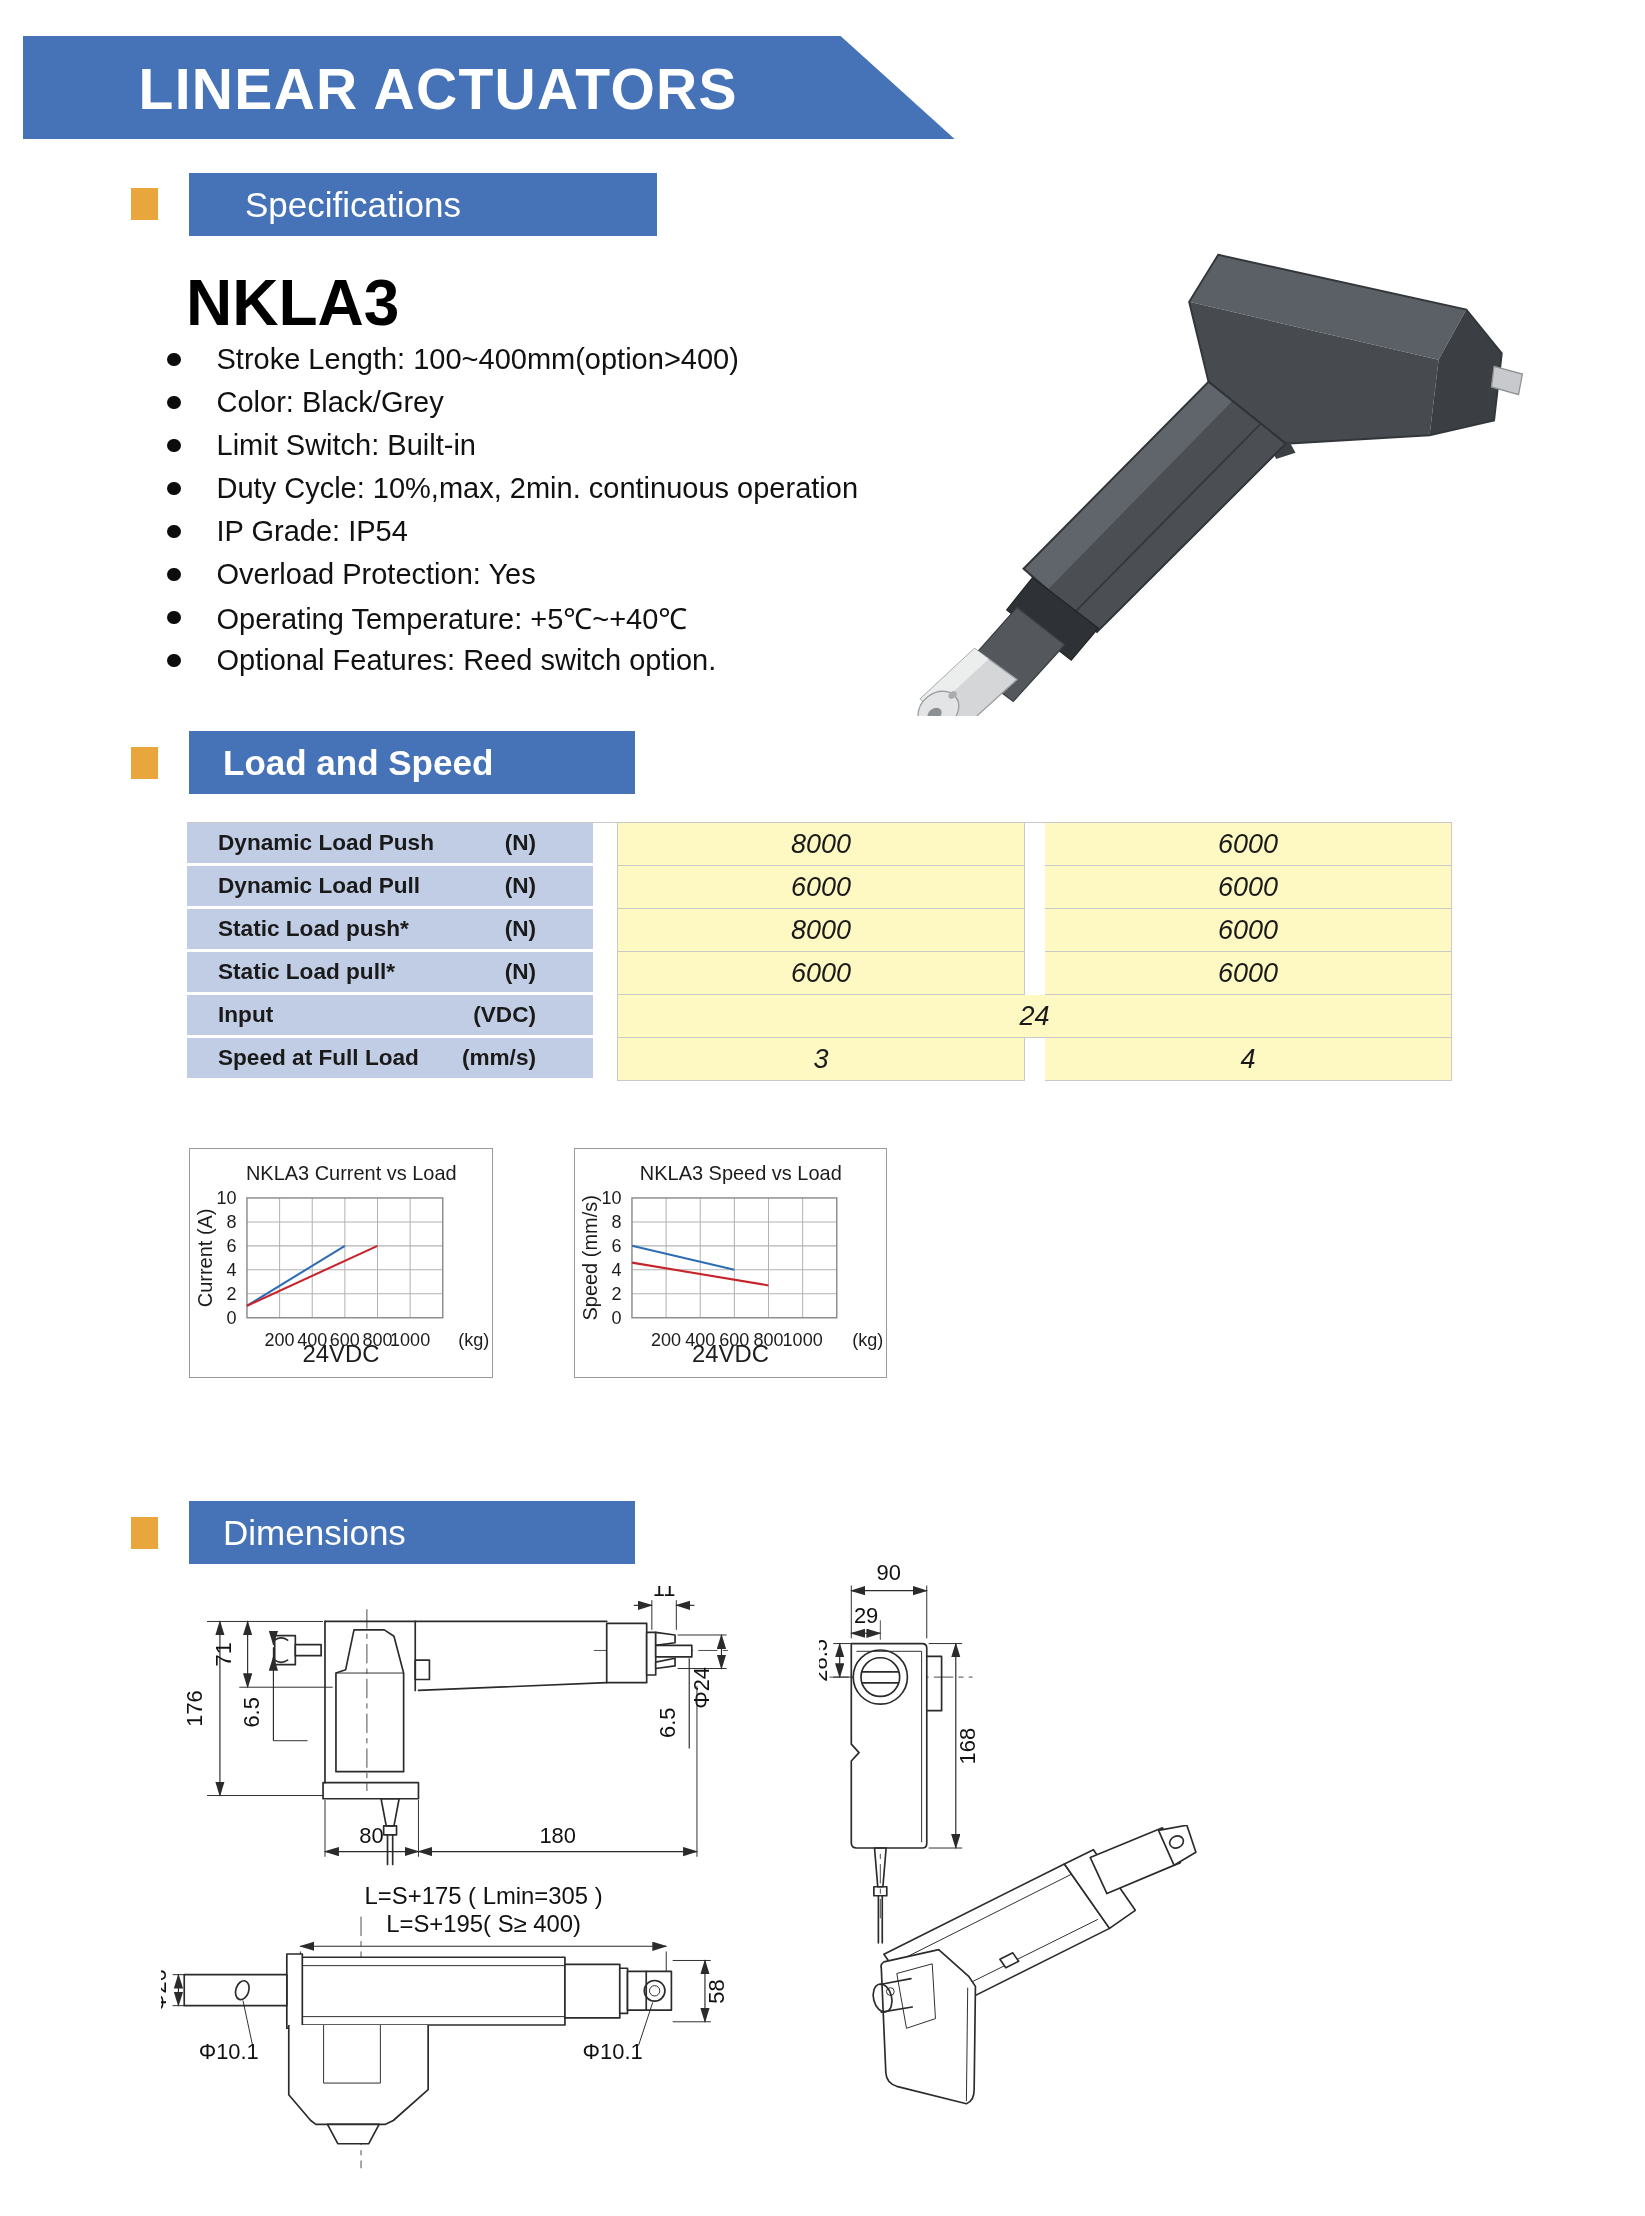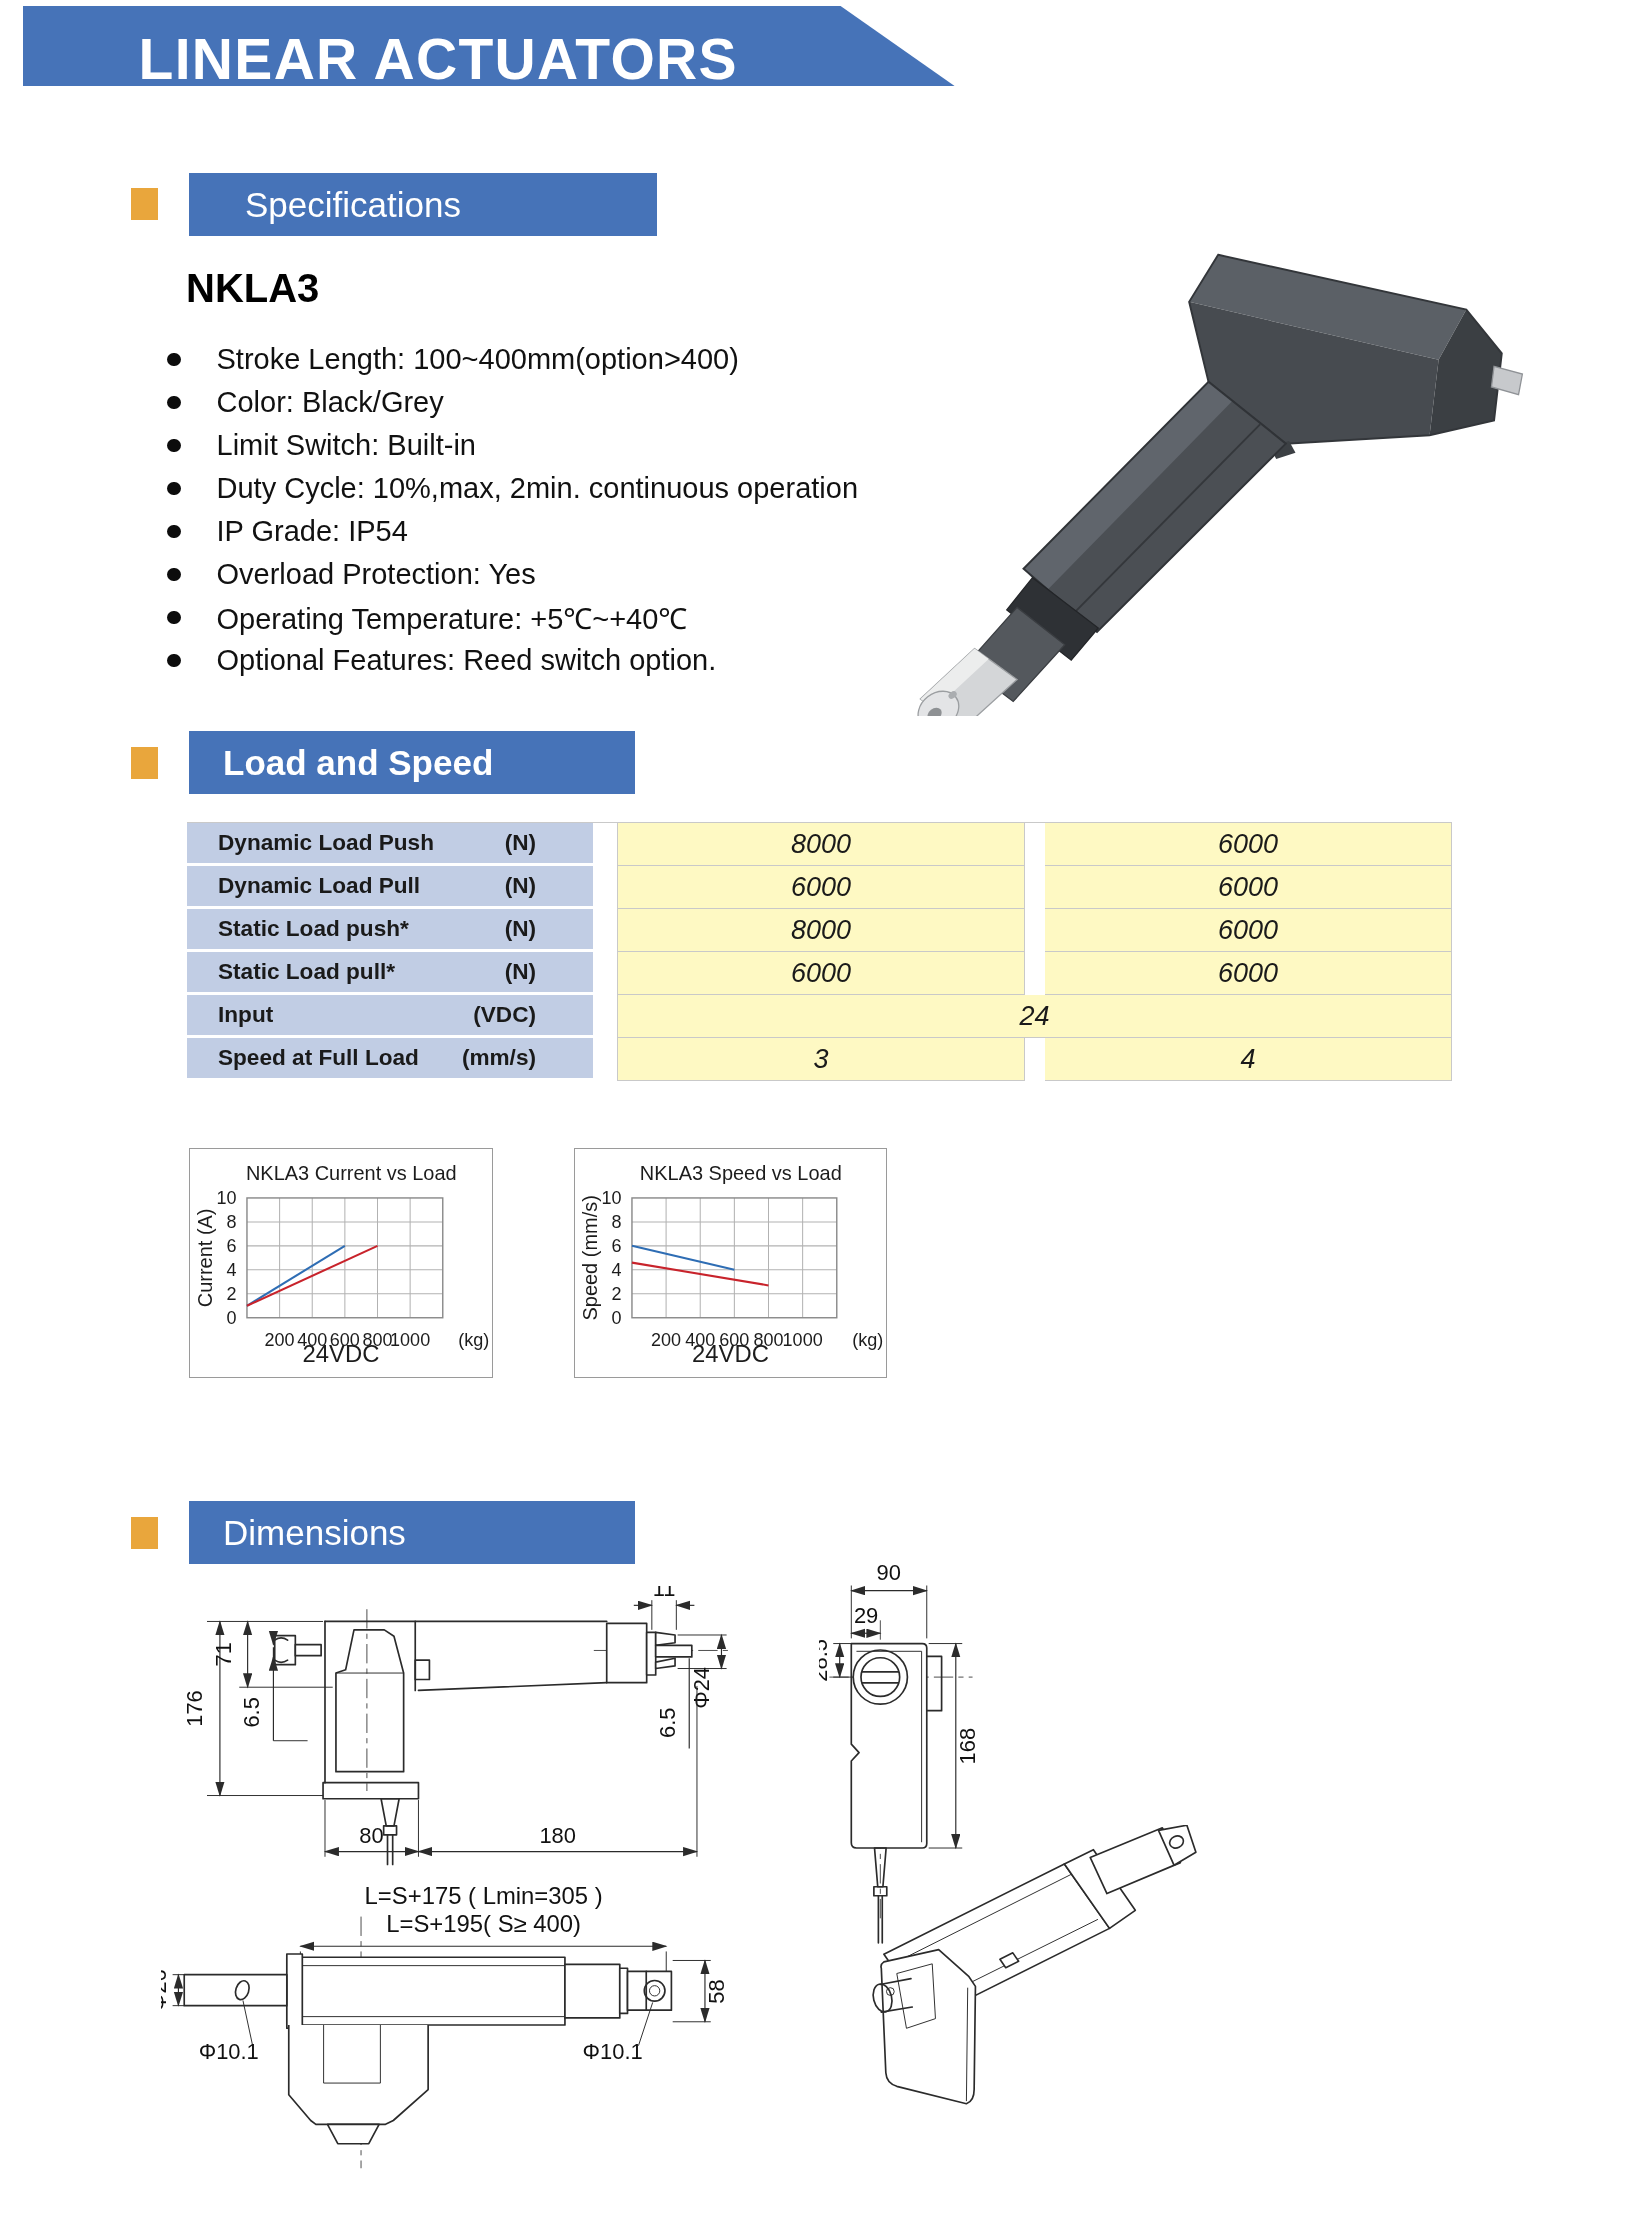--- a/index.html
+++ b/index.html
@@ -1,32 +1,32 @@
 <!DOCTYPE html>
 <html style="font-size:10.3px"><head>
 <meta charset="utf-8">
 <title>LINEAR ACTUATORS</title>
 <style>
   html,body{margin:0;padding:0;background:#ffffff;}
   .page{position:relative;width:1645px;height:2216px;background:#fff;overflow:hidden;
         font-family:"Liberation Sans",sans-serif;color:#1a1a1a;}
 
   
-  .header-banner{position:absolute;left:22.6px;top:6px;width:932px;height:80px;background:#4673b8;
+  .header-banner{position:absolute;left:22.6px;top:36px;width:932px;height:103px;background:#4673b8;
                  clip-path:polygon(0 0,818px 0,932px 100%,0 100%);}
   .header-banner .t{font-size:57px;font-weight:bold;color:#fff;line-height:107px;
                     padding-left:116px;letter-spacing:1.3px;white-space:nowrap;}
 
   
   .sq{position:absolute;left:131px;width:27px;height:32px;background:#e9a63c;}
   .sec{position:absolute;left:189px;width:446px;height:63px;background:#4673b8;}
   .sec .t{color:#fff;font-size:35px;line-height:63px;padding-left:34px;white-space:nowrap;}
 
   
-  .model{position:absolute;left:186px;top:266px;font-size:40px;font-weight:bold;color:#000;}
+  .model{position:absolute;left:186px;top:266px;font-size:64px;font-weight:bold;color:#000;}
   .features{position:absolute;left:167px;top:338px;}
   .feature{display:flex;align-items:center;height:43px;}
   .fdot{width:13.5px;height:13.5px;border-radius:50%;background:#0c0c0c;flex:0 0 auto;}
   .ftext{margin-left:36px;font-size:29px;color:#111;white-space:nowrap;}
 
   
   .ls-table{position:absolute;left:187px;top:822px;width:1265px;border-top:1.3px solid #c9c9c9;}
   .trow{display:flex;height:43px;gap:20px;}
   .tlabel{width:406px;box-sizing:border-box;background:#c1cde4;display:flex;align-items:center;
           justify-content:space-between;padding:0 57px 0 31px;font-weight:bold;font-size:22.6px;

